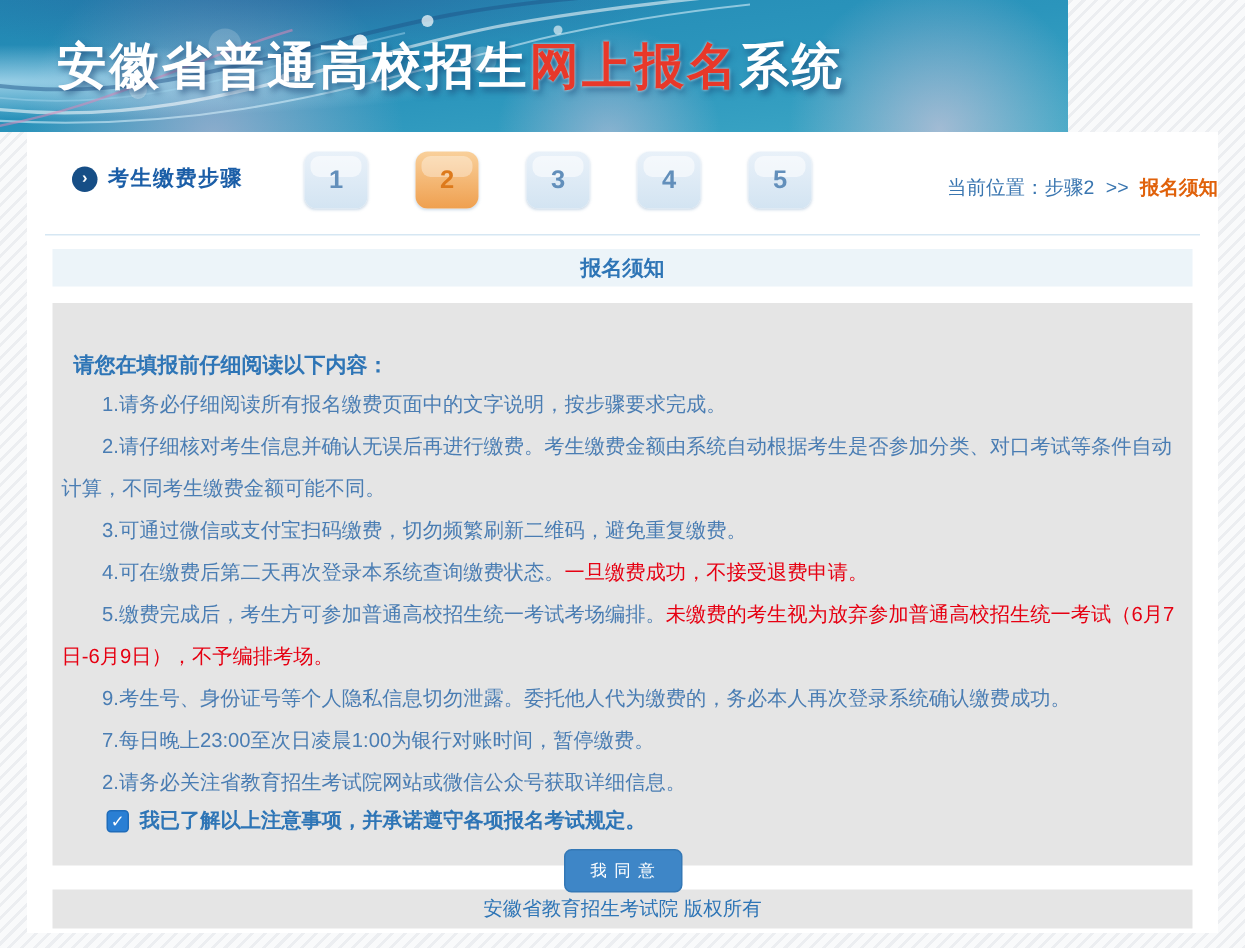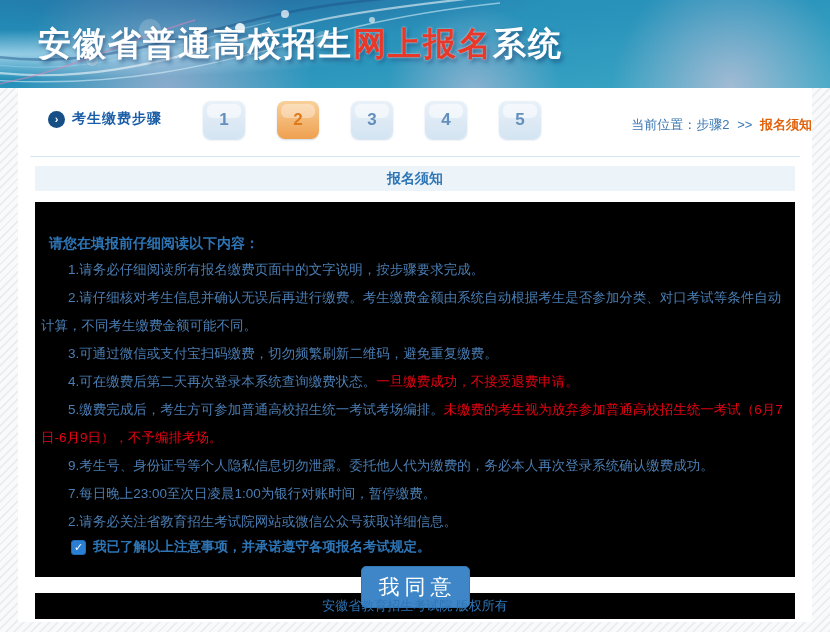--- a/index.html
+++ b/index.html
@@ -4,21 +4,21 @@
 <style>
   * { box-sizing: border-box; margin: 0; padding: 0; }
   html,body { width: 830px; height: 632px; overflow: hidden; }
   body {
     font-family: "Liberation Sans", "DejaVu Sans", sans-serif;
     background: repeating-linear-gradient(135deg, #eceef1 0px, #eceef1 2px, #f9fafb 2px, #f9fafb 6px);
   }
 
   
   .banner {
-    position: relative; width: 830px; height: 88px; overflow: hidden;
+    position: relative; width: 712px; height: 88px; overflow: hidden;
     background:
       radial-gradient(ellipse at 28% -15%, rgba(42,84,146,0.55), rgba(42,84,146,0) 38%),
       radial-gradient(ellipse at 0% 62%, rgba(190,228,246,0.75), rgba(190,228,246,0) 32%),
       radial-gradient(circle at 88% 98%, rgba(246,205,224,0.55), rgba(246,205,224,0) 16%),
       radial-gradient(circle at 57% 104%, rgba(243,204,226,0.45), rgba(243,204,226,0) 18%),
       radial-gradient(circle at 20% 104%, rgba(236,195,220,0.5), rgba(236,195,220,0) 22%),
       linear-gradient(172deg, #2186b2 0%, #2b95bc 55%, #3ea8c6 100%);
   }
   .banner-decor { position: absolute; left: 0; top: 0; pointer-events: none; }
   .banner-title {
@@ -82,21 +82,21 @@
   
   .notice-bar {
     margin: 9px 17px 0 17px; height: 25px; line-height: 25px;
     background: #ecf4f9; text-align: center;
     color: #2e75b6; font-size: 14px; font-weight: bold;
   }
 
   
   .panel {
     margin: 11px 17px 0 17px; height: 375px;
-    background: #000000; padding: 28px 6px 0 6px;
+    background: #e5e5e5; padding: 28px 6px 0 6px;
   }
   .intro {
     margin-left: 8px; line-height: 26px;
     color: #2e75b6; font-size: 14px; font-weight: bold;
   }
   .notice-item {
     font-size: 13.5px; line-height: 28px; color: #4a7db3;
     text-indent: 27px;
   }
   .notice-item .red { color: #e60012; }
@@ -112,28 +112,28 @@
     display: flex; align-items: center; justify-content: center;
     cursor: pointer;
   }
   .checkbox::after { content: "✓"; }
   .agree-label { color: #2e75b6; font-size: 13.5px; font-weight: bold; }
 
   .btn-row { text-align: center; margin-top: 10px; }
   .agree-btn {
     display: inline-block; min-width: 68px; padding: 6px 12px 6px 17px;
     background: #3e86c7; border: 1px solid #3478b6; border-radius: 5px;
-    color: #ffffff; font-size: 21px; letter-spacing: 5px;
+    color: #ffffff; font-size: 11px; letter-spacing: 5px;
     font-family: "Liberation Sans", sans-serif; cursor: pointer;
   }
 
   
   .footer-bar {
     margin: 16px 17px 0 17px; height: 26px; line-height: 26px;
-    background: #000000; text-align: center;
+    background: #e5e5e5; text-align: center;
     color: #2e75b6; font-size: 13px;
   }
 </style>
 </head>
 <body>
 
 <div class="banner">
   <svg class="banner-decor" width="500" height="88" viewBox="0 0 500 88">
     <path d="M-10,72 C120,88 210,42 330,18 C400,5 460,0 510,-6" fill="none" stroke="#ffffff" stroke-opacity="0.55" stroke-width="2.2"></path>
     <path d="M-10,80 C140,90 235,58 360,26 C420,12 470,6 510,2" fill="none" stroke="#d2ecf8" stroke-opacity="0.6" stroke-width="1.4"></path>

